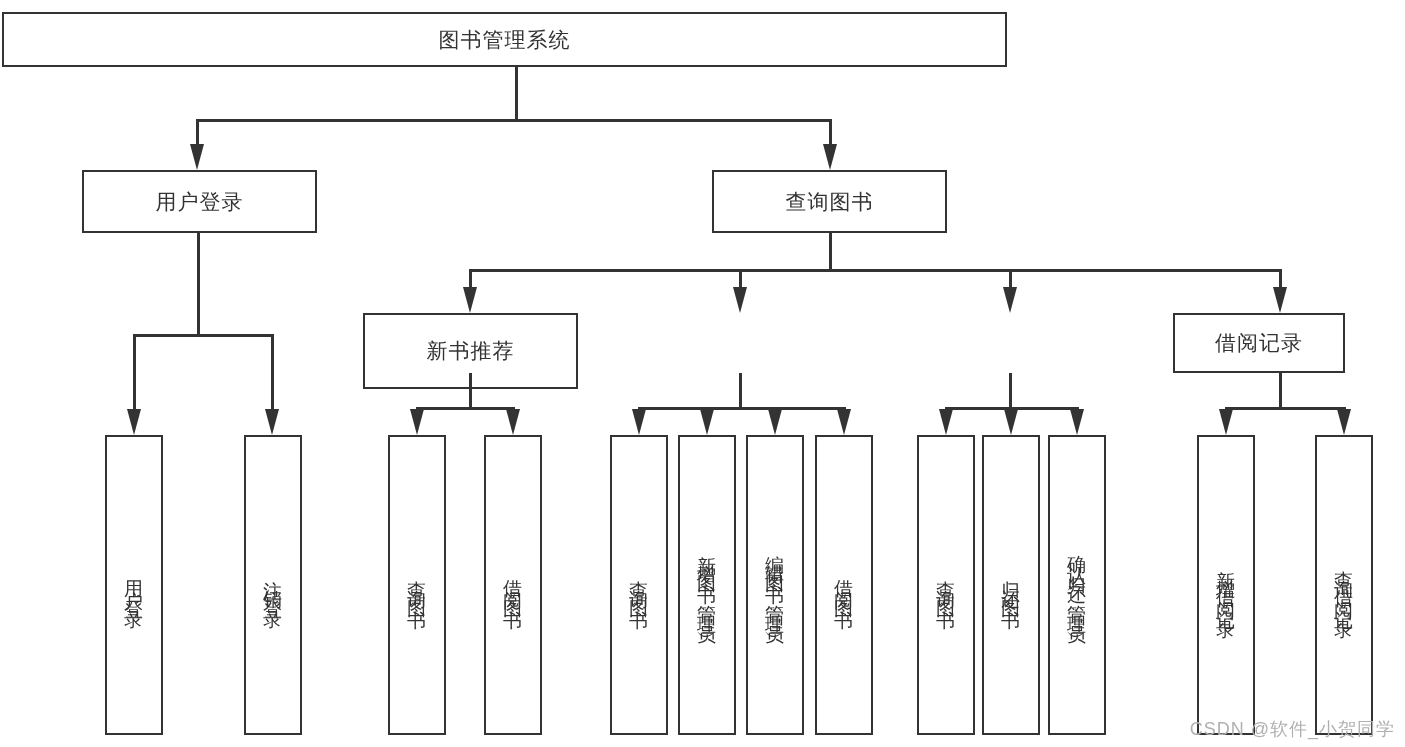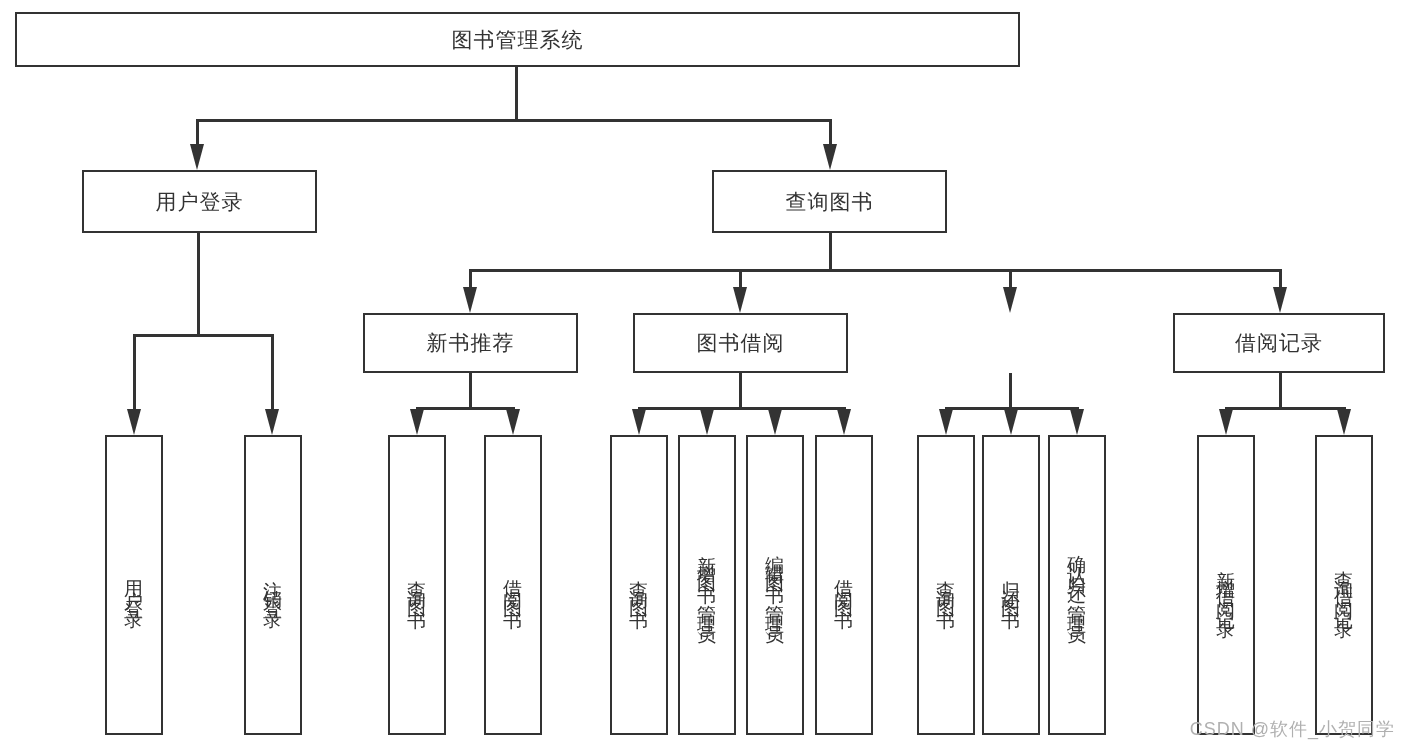--- a/index.html
+++ b/index.html
@@ -53,21 +53,21 @@
     letter-spacing: 1px;
     z-index: 10;
     white-space: nowrap;
   }
 </style>
 </head>
 <body>
 
 <div id="canvas">
 
-  <div class="n" style="left:15px; top:12px; width:1005px; height:55px;">
+  <div class="n" style="left:2px; top:12px; width:1005px; height:55px;">
     <span>图书管理系统</span>
   </div>
 
   <div class="v" style="left:515px; top:67px;  height:54px;"></div>
   <div class="h" style="left:196px; top:119px; width:636px;"></div>
   <div class="v" style="left:196px; top:121px; height:26px;"></div>
   <div class="a" style="left:190px; top:144px;"></div>
   <div class="v" style="left:829px; top:121px; height:26px;"></div>
   <div class="a" style="left:823px; top:144px;"></div>
 
@@ -89,27 +89,24 @@
   <div class="h" style="left:469px; top:269px; width:813px;"></div>
   <div class="v" style="left:469px;  top:271px; height:18px;"></div>
   <div class="a" style="left:463px;  top:287px;"></div>
   <div class="v" style="left:739px;  top:271px; height:18px;"></div>
   <div class="a" style="left:733px;  top:287px;"></div>
   <div class="v" style="left:1009px; top:271px; height:18px;"></div>
   <div class="a" style="left:1003px; top:287px;"></div>
   <div class="v" style="left:1279px; top:271px; height:18px;"></div>
   <div class="a" style="left:1273px; top:287px;"></div>
 
-  <div class="n" style="left:363px;  top:313px; width:215px; height:60px;">
+  <div class="n" style="left:363px;  top:313px; width:215px; height:76px;">
     <span>新书推荐</span>
   </div>
-  <div class="n" style="left:633px;  top:313px; width:215px; height:60px;">
-    <span>图书借阅</span>
-  </div>
-  <div class="n" style="left:1173px; top:313px; width:212px; height:60px;">
+  <div class="n" style="left:1173px; top:313px; width:172px; height:60px;">
     <span>借阅记录</span>
   </div>
 
   <div class="v" style="left:469px; top:373px; height:36px;"></div>
   <div class="h" style="left:416px; top:407px; width:99px;"></div>
   <div class="a" style="left:410px; top:409px;"></div>
   <div class="a" style="left:506px; top:409px;"></div>
 
   <div class="v" style="left:739px; top:373px; height:36px;"></div>
   <div class="h" style="left:638px; top:407px; width:208px;"></div>

